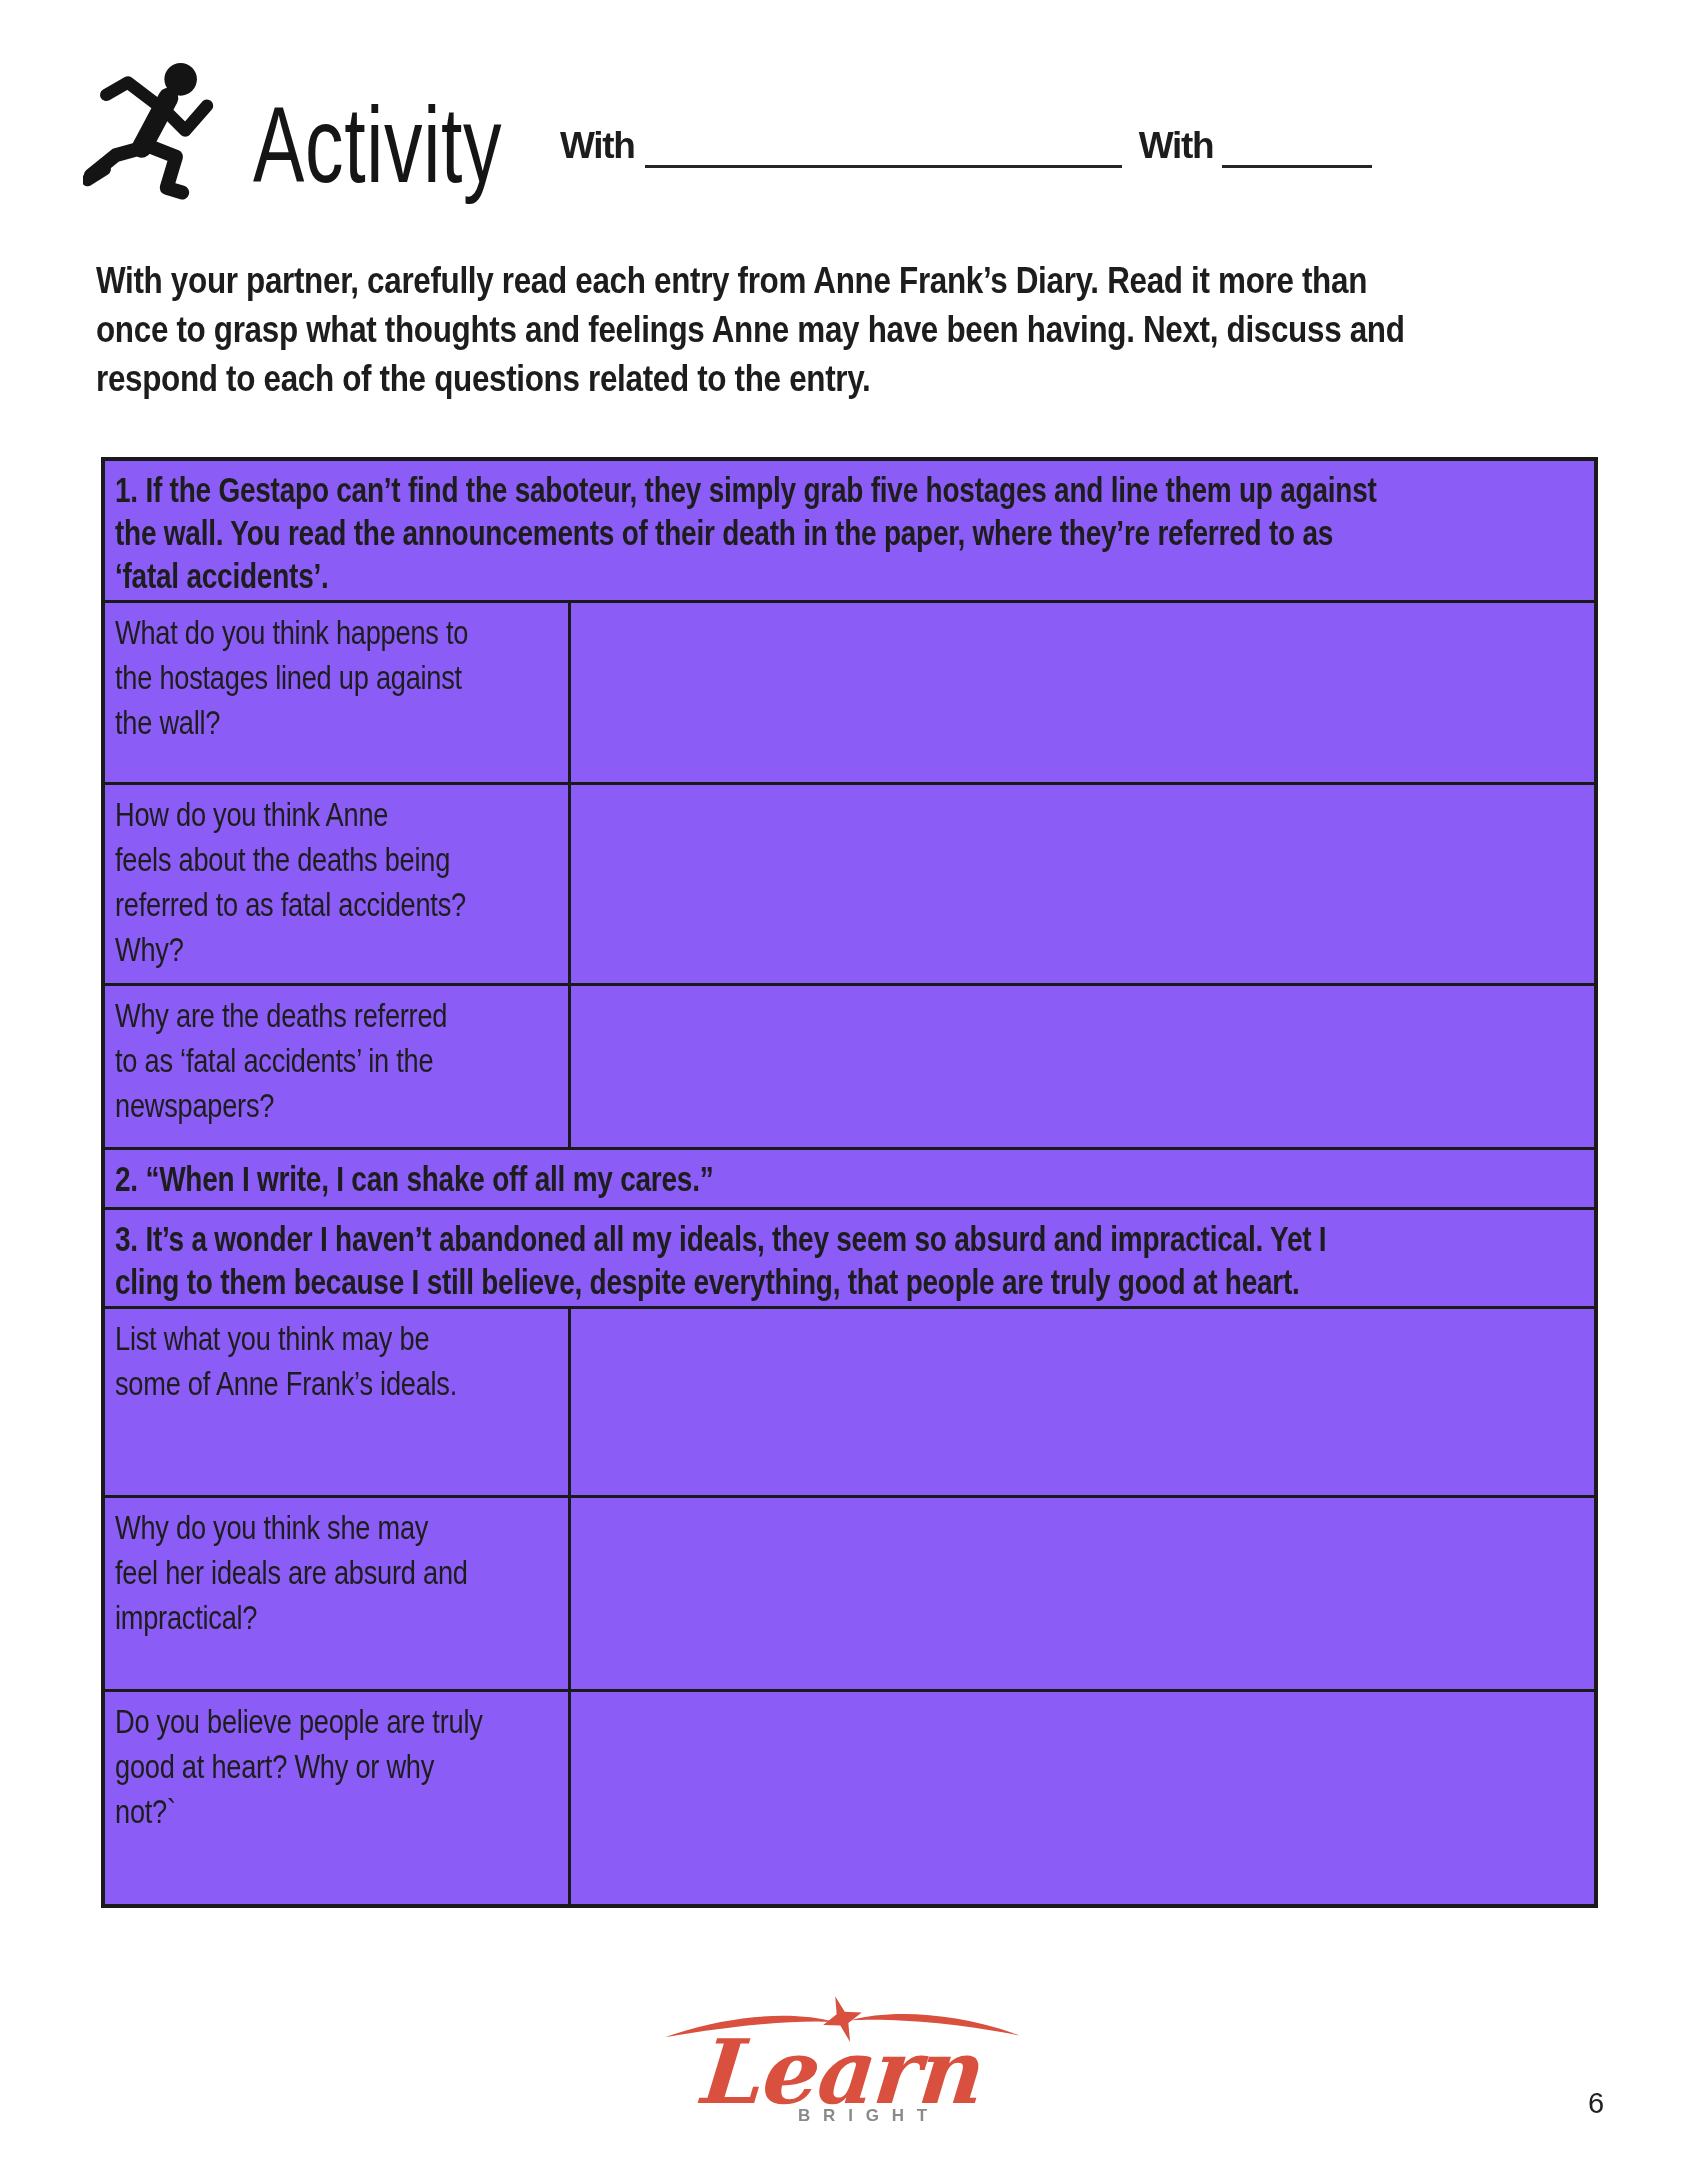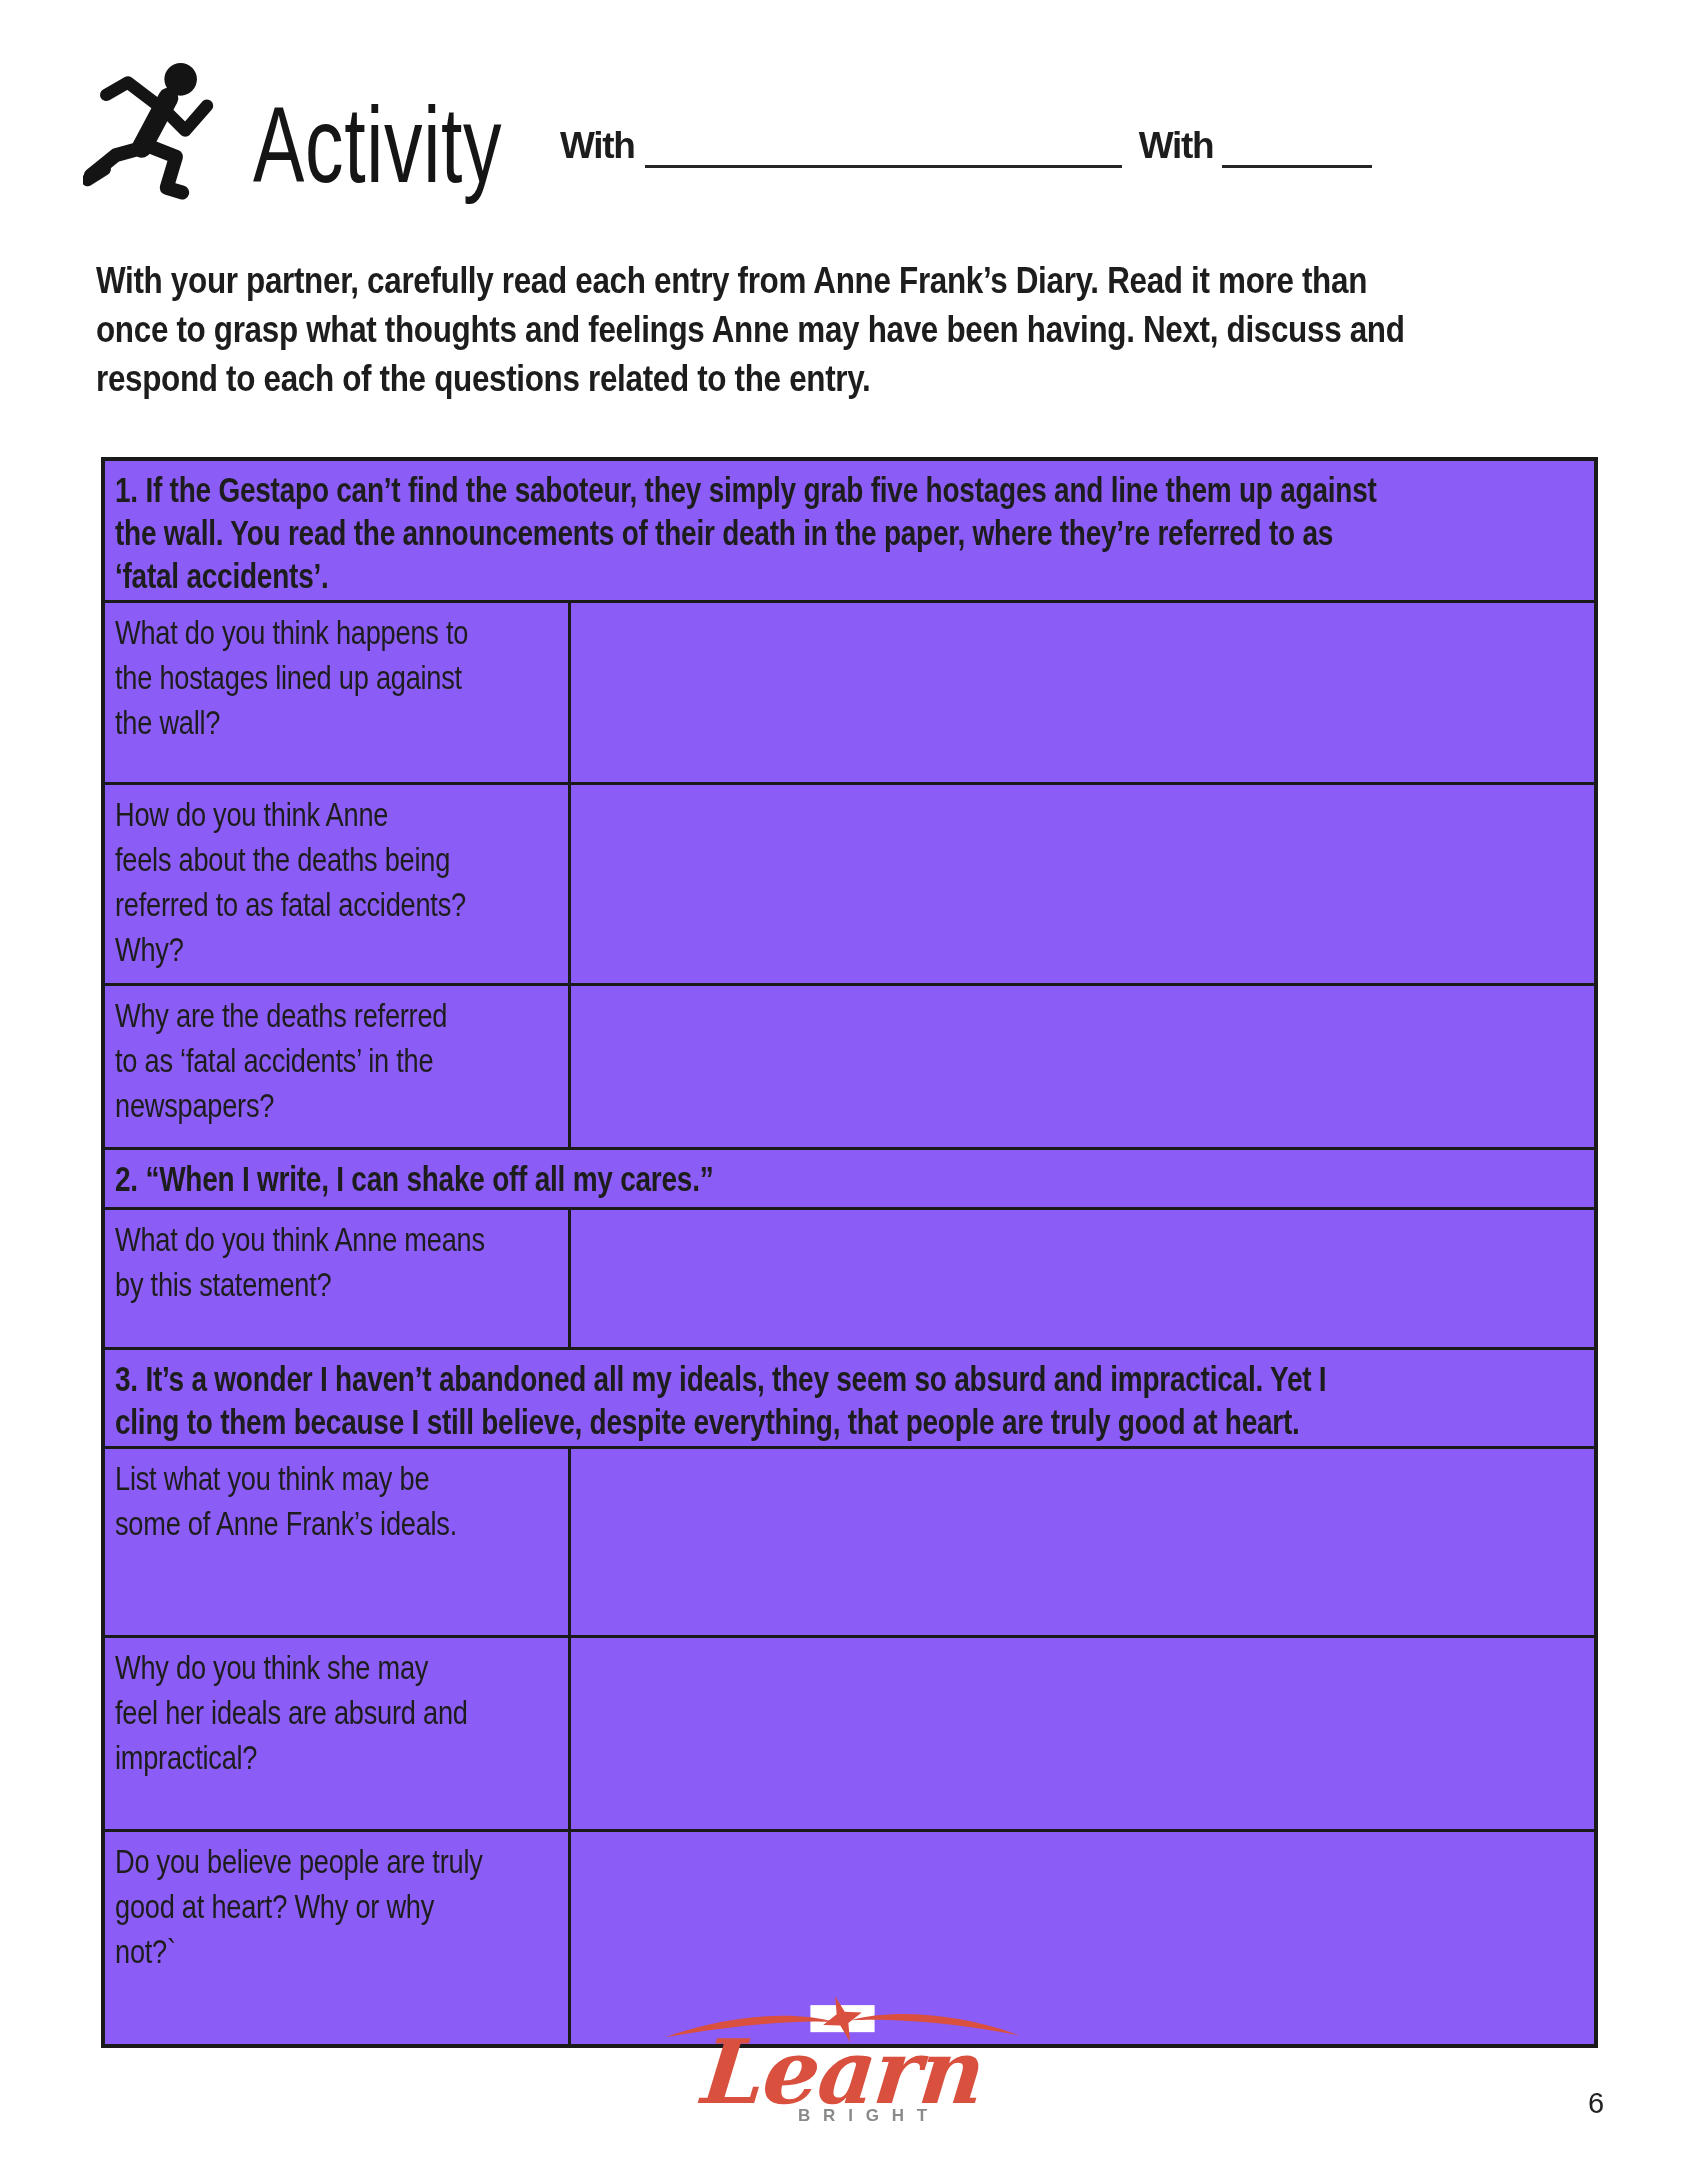--- a/index.html
+++ b/index.html
@@ -130,27 +130,20 @@
 newspapers?</span>
         </td>
         <td class="acell"></td>
       </tr>
 
       <tr style="height:60px">
         <td colspan="2" class="hcell">
           <span class="fit h-fit">2.   “When I write, I can shake off all my cares.”</span>
         </td>
       </tr>
-      <tr style="height:140px">
-        <td class="qcell">
-          <span class="fit q-fit">What do you think Anne means
-by this statement?</span>
-        </td>
-        <td class="acell"></td>
-      </tr>
 
       <tr style="height:90px">
         <td colspan="2" class="hcell">
           <span class="fit h-fit">3.    It’s a wonder I haven’t abandoned all my ideals, they seem so absurd and impractical. Yet I
 cling to them because I still believe, despite everything, that people are truly good at heart.</span>
         </td>
       </tr>
       <tr style="height:189px">
         <td class="qcell">
           <span class="fit q-fit">List what you think may be

